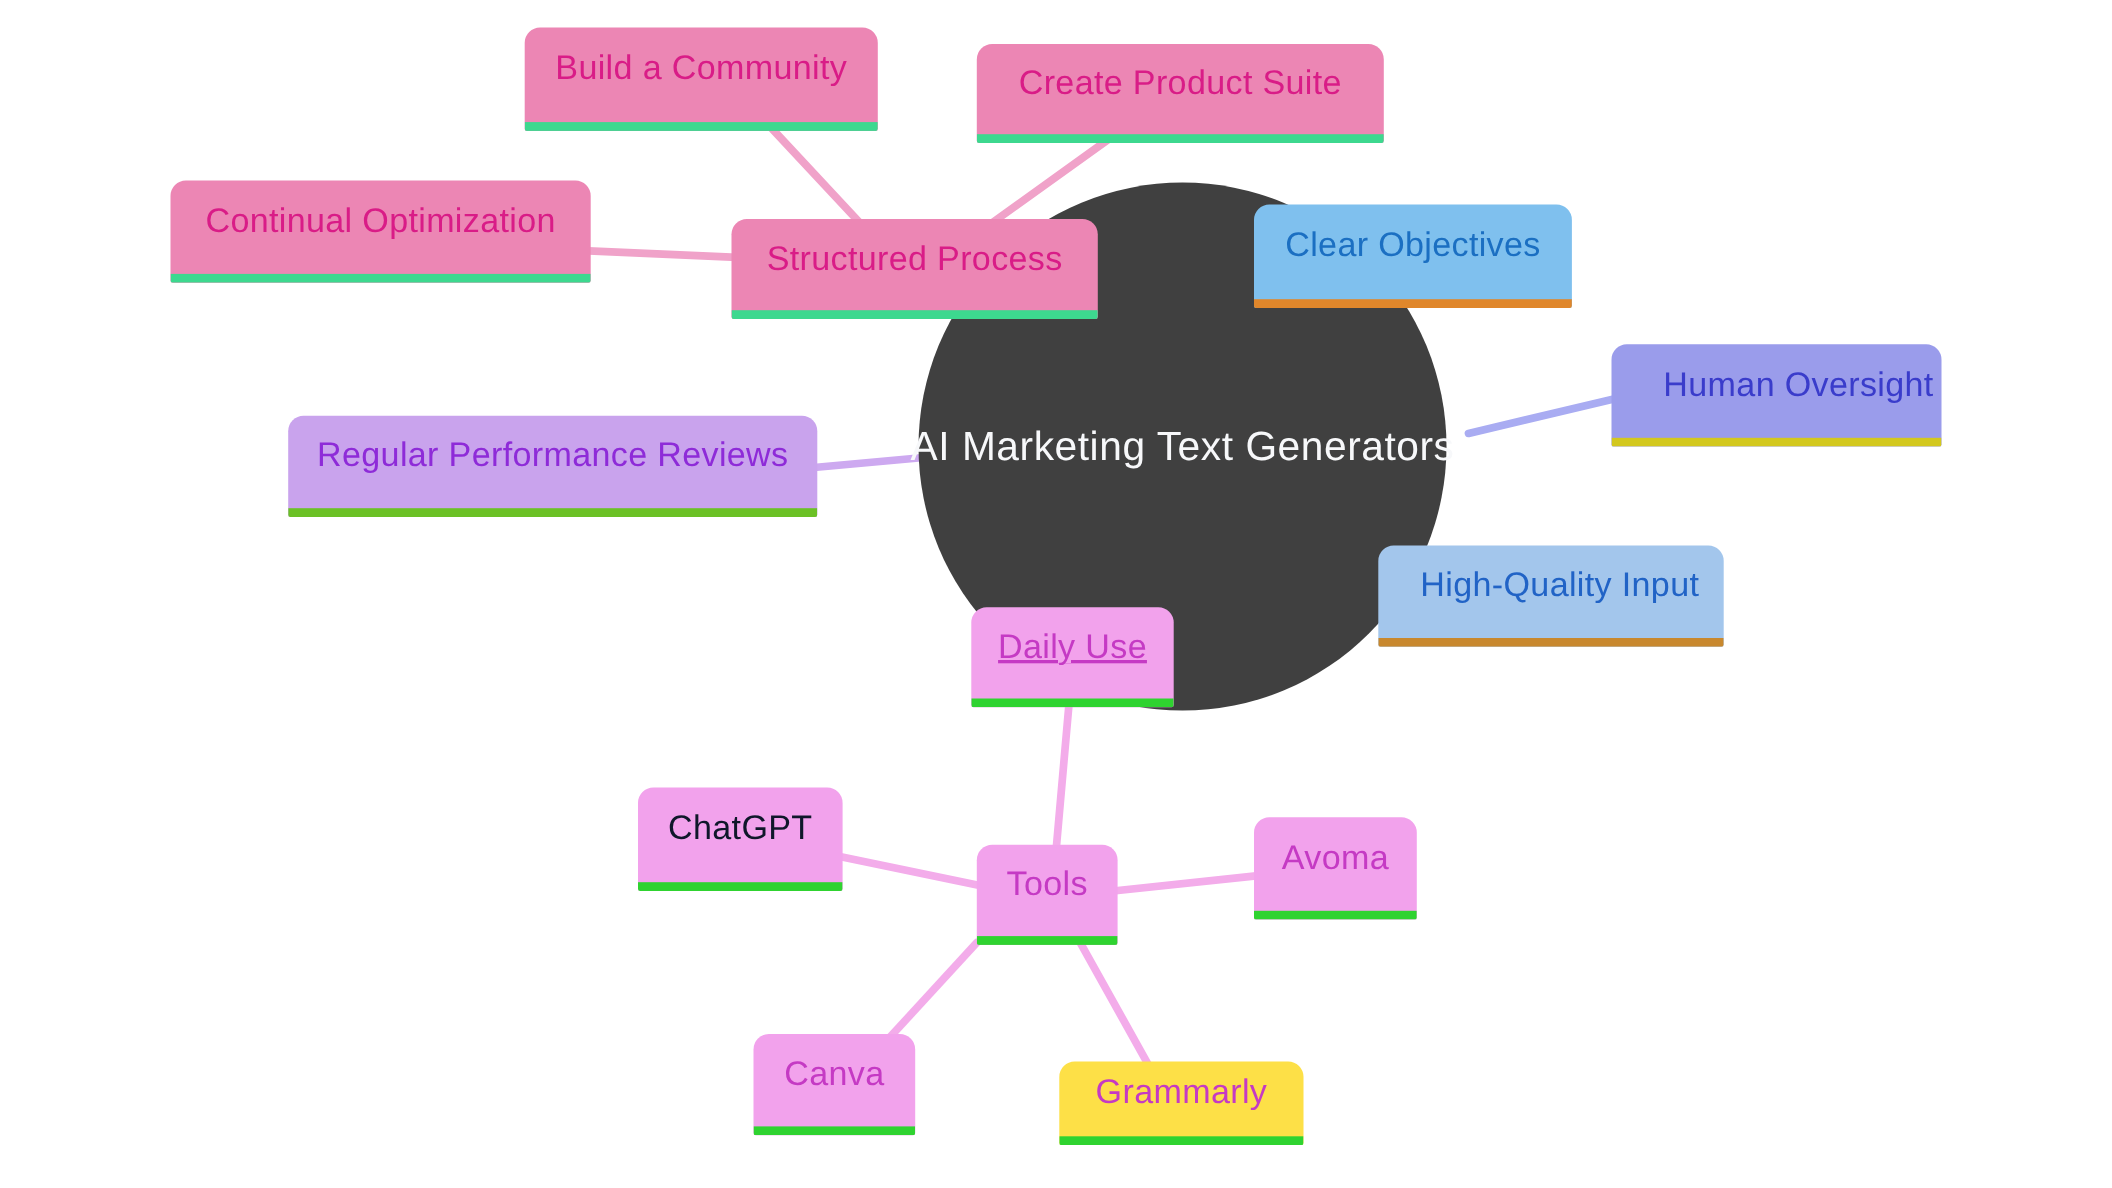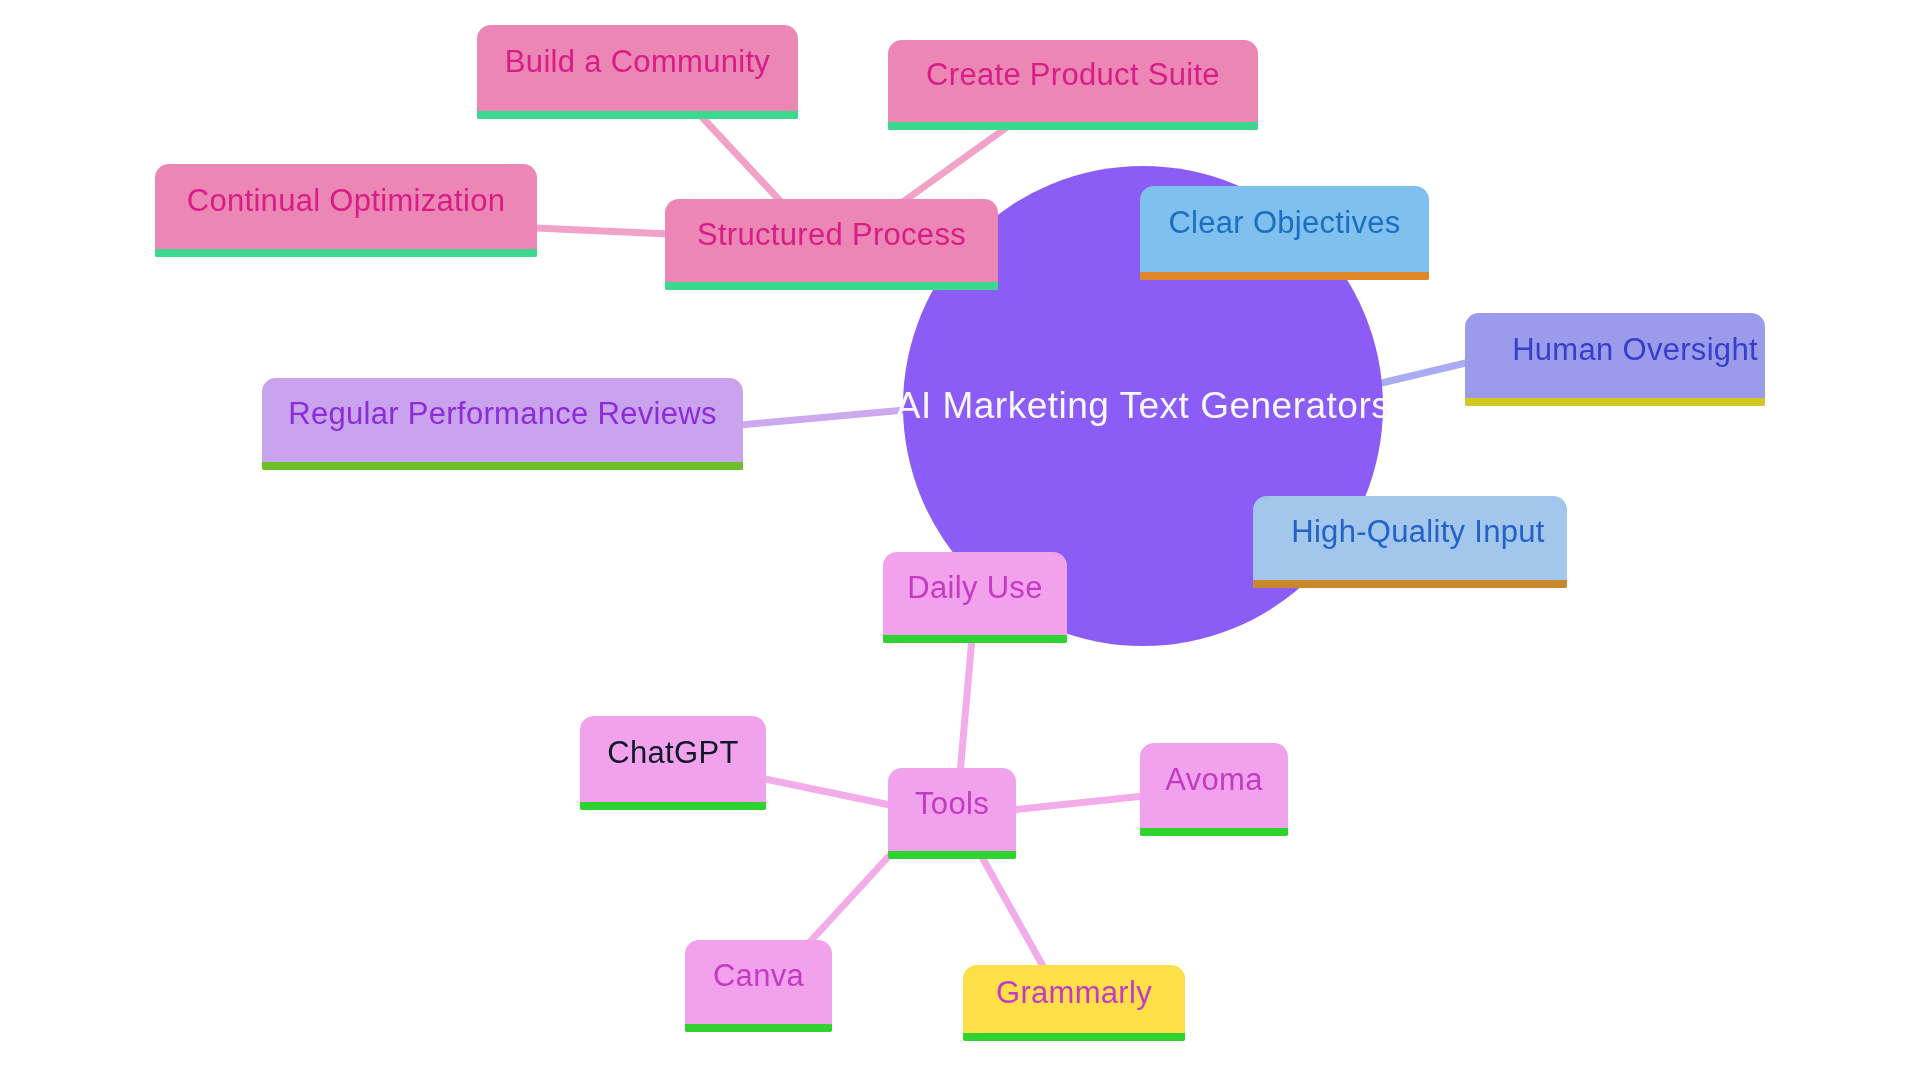--- a/index.html
+++ b/index.html
@@ -71,21 +71,21 @@
       <line x1="1010" y1="125" x2="900" y2="204" stroke="#F0A2C9" stroke-width="7" stroke-linecap="round"></line>
       <line x1="535" y1="228" x2="670" y2="234" stroke="#F0A2C9" stroke-width="7" stroke-linecap="round"></line>
       <line x1="740" y1="425" x2="905" y2="410" stroke="#CDA9F0" stroke-width="7" stroke-linecap="round"></line>
       <line x1="1335" y1="394" x2="1470" y2="362" stroke="#A9ACF2" stroke-width="7" stroke-linecap="round"></line>
       <line x1="972" y1="638" x2="960" y2="774" stroke="#F3ACEA" stroke-width="7" stroke-linecap="round"></line>
       <line x1="760" y1="778" x2="895" y2="806" stroke="#F3ACEA" stroke-width="7" stroke-linecap="round"></line>
       <line x1="1012" y1="810" x2="1144" y2="796" stroke="#F3ACEA" stroke-width="7" stroke-linecap="round"></line>
       <line x1="888" y1="857" x2="808" y2="944" stroke="#F3ACEA" stroke-width="7" stroke-linecap="round"></line>
       <line x1="982" y1="857" x2="1044" y2="968" stroke="#F3ACEA" stroke-width="7" stroke-linecap="round"></line>
     </svg>
-  <div class="central-topic" id="central-topic" style="left: 903px; top: 166px; width: 480px; height: 480px; background: #8b5cf6;">
+  <div class="central-topic" id="central-topic" style="left: 835px; top: 166px; width: 480px; height: 480px; background: #404040;">
     <div class="central-label" style="color: rgb(247, 248, 250);">AI Marketing Text Generators</div>
   </div>
   <div id="node-layer">
       <div class="node" style="left: 477px; top: 25px; width: 321px; height: 94px; background: rgb(236, 134, 180);">
         <div class="node-label" style="color: rgb(217, 28, 135);">Build a Community</div>
         <div class="node-underline" style="background: rgb(61, 216, 143);"></div>
       </div>
       <div class="node" style="left: 888px; top: 40px; width: 370px; height: 90px; background: rgb(236, 134, 180);">
         <div class="node-label" style="color: rgb(217, 28, 135);">Create Product Suite</div>
         <div class="node-underline" style="background: rgb(61, 216, 143);"></div>
@@ -108,21 +108,21 @@
       </div>
       <div class="node" style="left: 262px; top: 378px; width: 481px; height: 92px; background: rgb(201, 163, 237);">
         <div class="node-label" style="color: rgb(142, 43, 216);">Regular Performance Reviews</div>
         <div class="node-underline" style="background: rgb(107, 193, 37);"></div>
       </div>
       <div class="node" style="left: 1253px; top: 496px; width: 314px; height: 92px; background: rgb(163, 198, 236);">
         <div class="node-label" style="color: rgb(33, 99, 198); margin-left: 16px;">High-Quality Input</div>
         <div class="node-underline" style="background: rgb(200, 136, 46);"></div>
       </div>
       <div class="node" style="left: 883px; top: 552px; width: 184px; height: 91px; background: rgb(242, 162, 236);">
-        <div class="node-label" style="color: rgb(197, 58, 196);">Daily Use</div>
+        <div class="node-label" style="color: rgb(197, 58, 196); text-decoration: underline;">Daily Use</div>
         <div class="node-underline" style="background: rgb(47, 211, 48);"></div>
       </div>
       <div class="node" style="left: 580px; top: 716px; width: 186px; height: 94px; background: rgb(242, 162, 236);">
         <div class="node-label" style="color: #0f172a;">ChatGPT</div>
         <div class="node-underline" style="background: rgb(47, 211, 48);"></div>
       </div>
       <div class="node" style="left: 888px; top: 768px; width: 128px; height: 91px; background: rgb(242, 162, 236);">
         <div class="node-label" style="color: rgb(197, 58, 196);">Tools</div>
         <div class="node-underline" style="background: rgb(47, 211, 48);"></div>
       </div>

